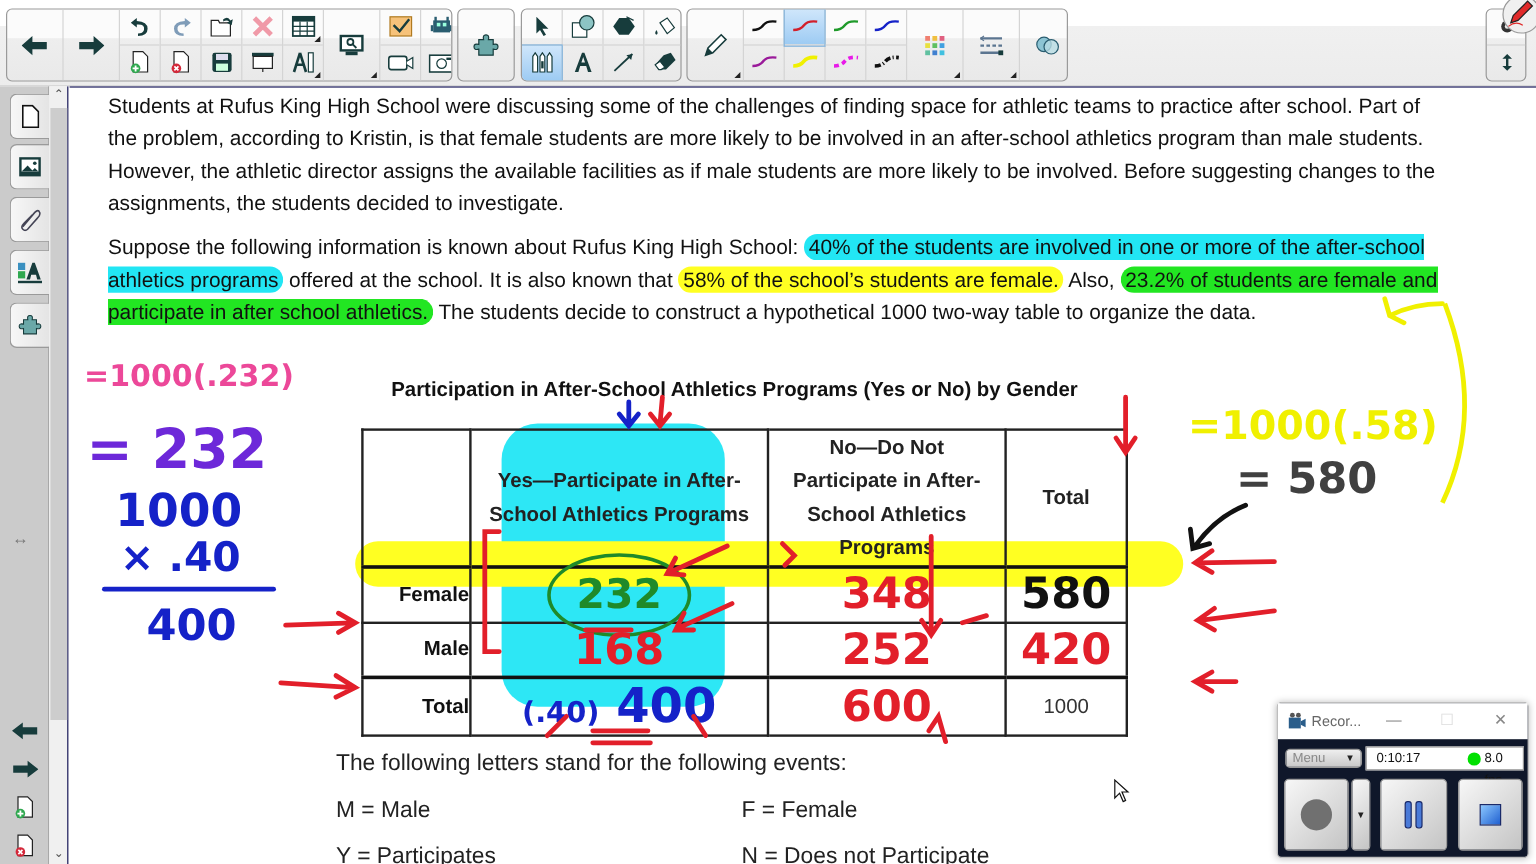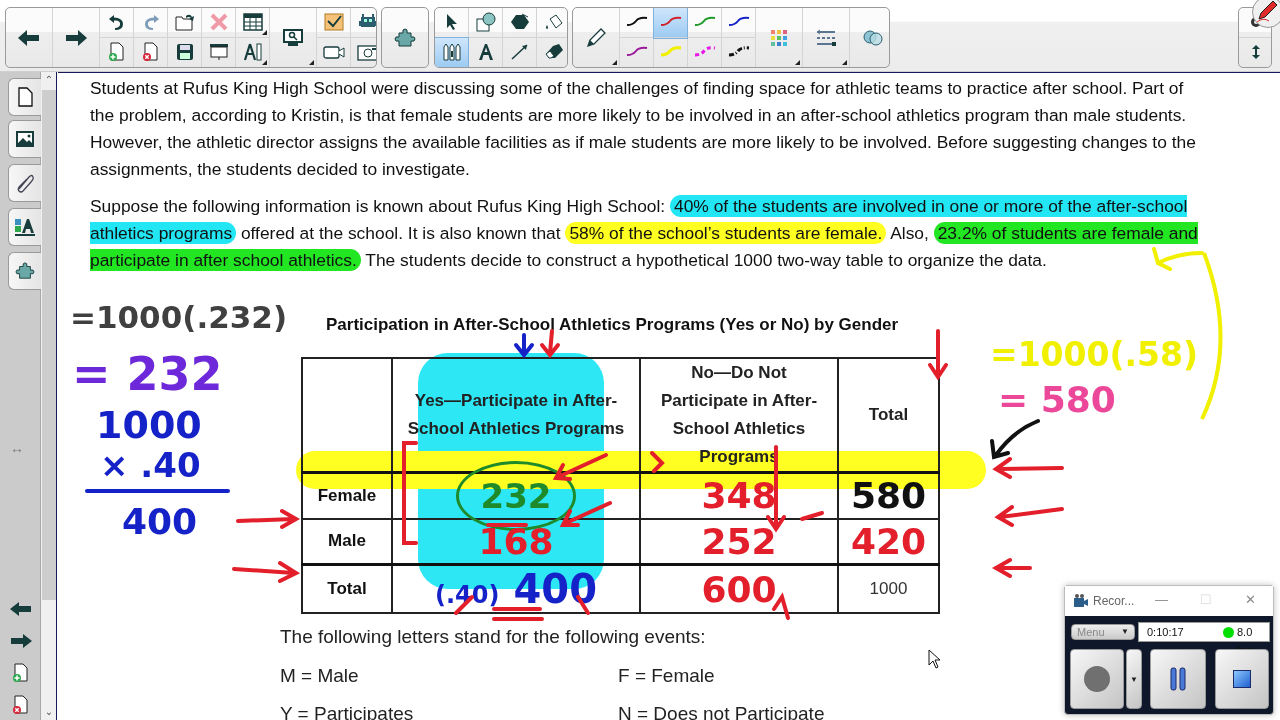--- a/index.html
+++ b/index.html
@@ -34,21 +34,21 @@
   .para { position: absolute; left: 32px; width: 1110px; font-family: "Liberation Sans", sans-serif; font-size: 17.4px; line-height: 27px; color: #111; }
   .hl-cyan { background: #22e6f4; border-radius: 12px; padding: 1px 4px; }
   .hl-yellow { background: #ffff22; border-radius: 12px; padding: 1px 4px; }
   .hl-green { background: #22e622; border-radius: 12px; padding: 1px 4px; }
 
   .table-title { position: absolute; left: 268px; top: 242px; font-size: 17px; font-weight: bold; color: #111; }
   table.twoway { position: absolute; left: 243px; top: 284px; border-collapse: collapse; font-size: 17px; color: #111; }
   table.twoway td { border: 2px solid #222; text-align: center; vertical-align: middle; }
   table.twoway tr.hdr td { height: 87px; font-weight: bold; color: #222; line-height: 28px; }
   table.twoway tr.body td { height: 46px; }
-  table.twoway td.rowhead { text-align: center; font-weight: bold; }
+  table.twoway td.rowhead { text-align: right; font-weight: bold; }
   table.twoway tr.thick-top td { border-top: 3px solid #111; }
 
   .hand { position: absolute; font-family: "DejaVu Sans", sans-serif; font-weight: bold; }
 
   .events-title { position: absolute; left: 222px; top: 553px; font-size: 19px; color: #222; }
   .event { position: absolute; font-size: 19px; color: #222; }
 
   
   #recorder { position: absolute; left: 1064px; top: 585px; width: 210px; height: 130px; background: #0f172a; border: 1px solid #bdbdbd; border-radius: 4px; box-shadow: 0 0 6px rgba(0,0,0,0.25); }
   #recorder .rtitle { position: absolute; left: 0; top: 0; width: 208px; height: 30px; background: #ffffff; display: flex; align-items: center; }
@@ -454,29 +454,29 @@
   </div>
 
   <div id="page">
 
     <div class="para" style="top:2px;">Students at Rufus King High School were discussing some of the challenges of finding space for athletic teams to practice after school.  Part of the problem, according to Kristin, is that female students are more likely to be involved in an after-school athletics program than male students.  However, the athletic director assigns the available facilities as if male students are more likely to be involved.  Before suggesting changes to the assignments, the students decided to investigate.</div>
 
     <div class="para" style="top:120px;">
       <span>Suppose the following information is known about Rufus King High School: </span><span class="hl-cyan">40% of the students are involved in one or more of the after-school athletics programs</span><span> offered at the school.  It is also known that </span><span class="hl-yellow">58% of the school’s students are female.</span><span> Also, </span><span class="hl-green">23.2% of students are female and participate in after school athletics.</span><span> The students decide to construct a hypothetical 1000 two-way table to organize the data.</span>
     </div>
 
-    <div class="hand" style="left:12px;top:226px;font-size:31px;color:#404040;">=1000(.232)</div>
+    <div class="hand" style="left:12px;top:226px;font-size:25px;color:#ec4899;">=1000(.232)</div>
     <div class="hand" style="left:14px;top:262px;font-size:46px;color:#6d28d9;margin-top:12px;">= 232</div>
     <div class="hand" style="left:38px;top:330px;font-size:38px;color:#1522c8;">1000</div>
     <div class="hand" style="left:42px;top:372px;font-size:34px;color:#1522c8;">× .40</div>
     <div style="position:absolute;left:27px;top:416px;width:145px;height:4px;background:#1522c8;border-radius:2px;"></div>
     <div class="hand" style="left:64px;top:428px;font-size:36px;color:#1522c8;">400</div>
 
     <div class="hand" style="left:932px;top:262px;font-size:33px;color:#f0f000;">=1000(.58)</div>
-    <div class="hand" style="left:940px;top:306px;font-size:36px;color:#ec4899;text-align:center;">= 580</div>
+    <div class="hand" style="left:972px;top:306px;font-size:36px;color:#404040;text-align:center;">= 580</div>
 
     <div class="table-title">Participation in After-School Athletics Programs (Yes or No) by Gender</div>
 
     <div style="position:absolute;left:360px;top:280px;width:186px;height:236px;background:#22e6f4;border-radius:30px;opacity:0.95;"></div>
     <div style="position:absolute;left:238px;top:378px;width:690px;height:38px;background:#ffff22;border-radius:20px;"></div>
 
     <table class="twoway">
       <tbody>
           <tr class="hdr">
         <td style="width:90px;"></td>

